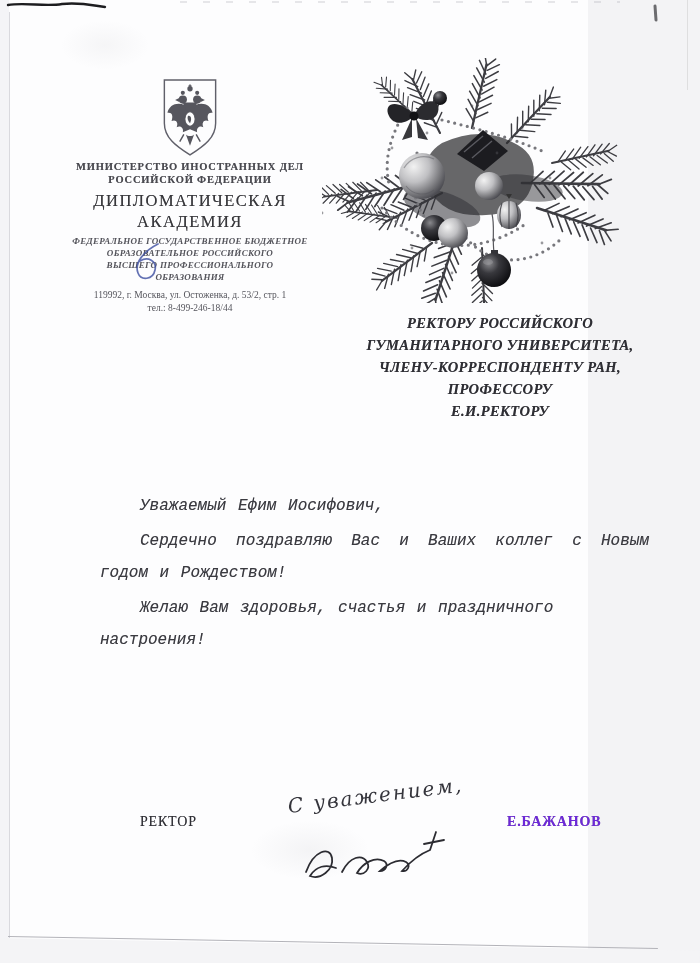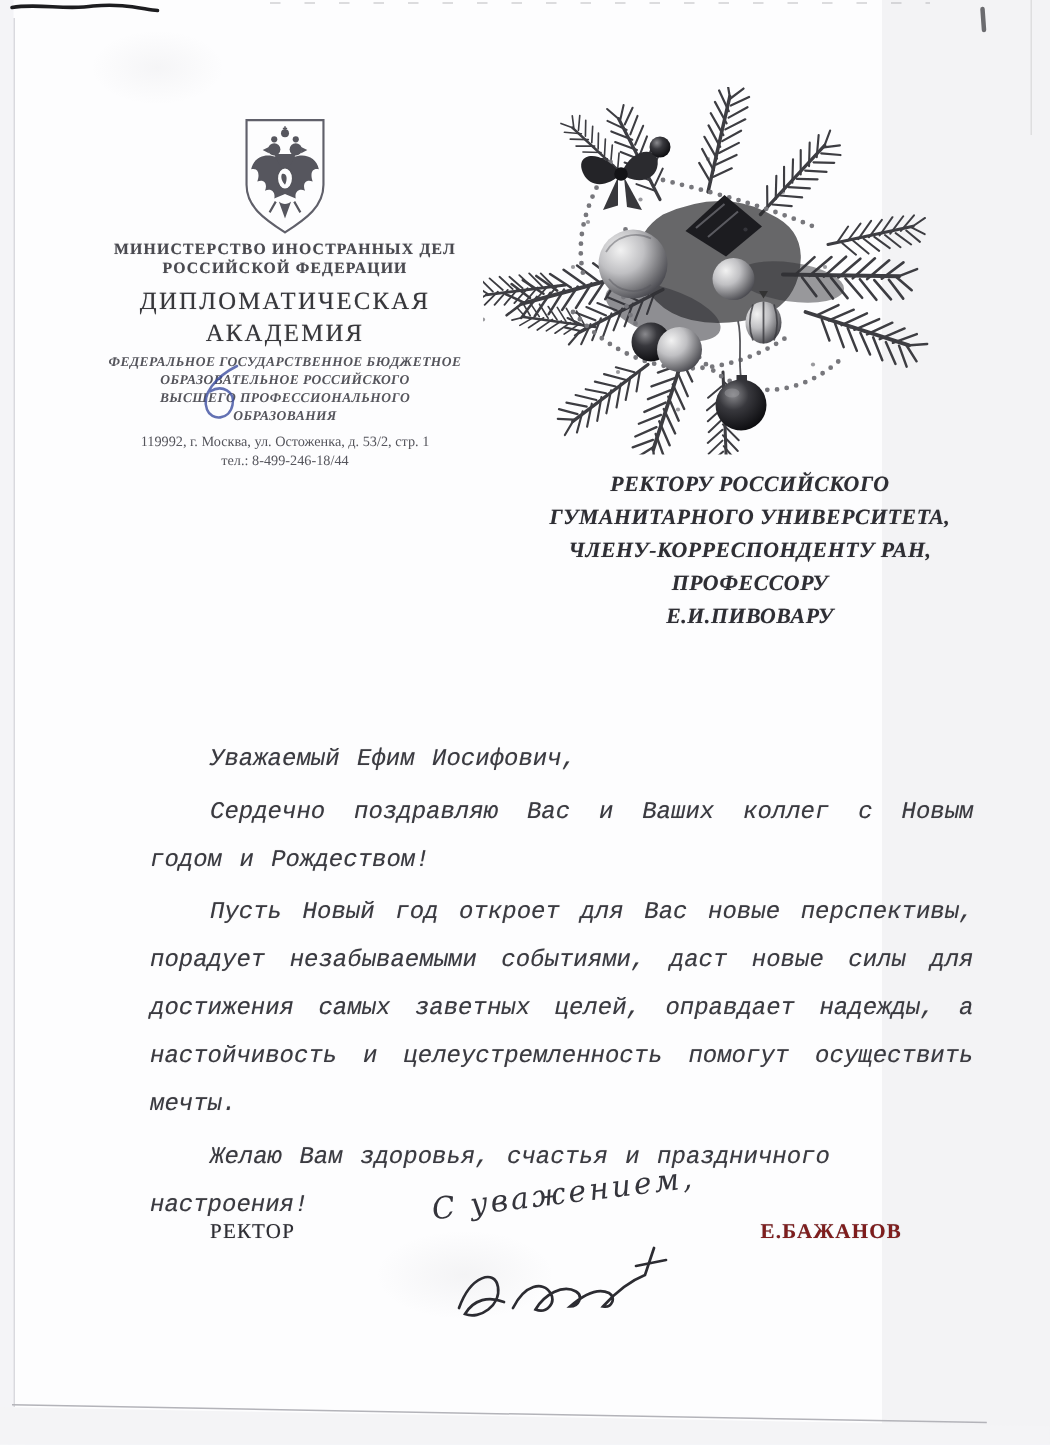--- a/index.html
+++ b/index.html
@@ -25,21 +25,21 @@
   
   .decoration{position:absolute;left:322px;top:58px;}
   
   .recipient{position:absolute;left:335px;top:312px;width:330px;text-align:center;font-size:14.5px;font-weight:bold;font-style:italic;line-height:22px;letter-spacing:.4px;color:#2e2e34;text-shadow:0 0 .5px rgba(46,46,52,.5);}
   
   .body{position:absolute;left:100px;top:490px;width:549px;font-style:italic;font-size:16px;line-height:32px;color:#3a3a40;word-spacing:2px;text-shadow:0 0 .5px rgba(58,58,64,.45);font-family:Liberation Mono, monospace;}
   .body p{margin:0 0 3px 0;text-indent:40px;text-align:justify;}
   .body p.no-just{text-align:left;}
   
   .sign-title{position:absolute;left:140px;top:814px;font-size:14px;font-weight:normal;letter-spacing:.8px;color:#2e2e34;text-shadow:0 0 .5px rgba(46,46,52,.5);}
-  .sign-name{position:absolute;left:507px;top:814px;font-size:14px;font-weight:bold;letter-spacing:.8px;color:#7f1d1d;text-shadow:0 0 .5px rgba(46,46,52,.5);}
+  .sign-name{position:absolute;left:507px;top:814px;font-size:14px;font-weight:bold;letter-spacing:.8px;color:#6d28d9;text-shadow:0 0 .5px rgba(46,46,52,.5);}
   .hand-note{position:absolute;left:288px;top:794px;font-size:20px;font-style:italic;letter-spacing:2px;color:#35353c;transform:rotate(-7deg);transform-origin:left center;font-family:"DejaVu Serif",serif;}
   .flourish{position:absolute;left:292px;top:826px;}
 </style>
 </head>
 <body>
 
 <div class="scan">
   <div class="page">
 
     <div class="edge-left-strip"></div>
@@ -189,27 +189,26 @@
           <circle cx="175" cy="95" r="1.4"></circle>
           <circle cx="220" cy="185" r="1.4"></circle>
       </g>
     </svg>
 
     <div class="recipient">
       <div>РЕКТОРУ РОССИЙСКОГО</div>
       <div>ГУМАНИТАРНОГО УНИВЕРСИТЕТА,</div>
       <div>ЧЛЕНУ-КОРРЕСПОНДЕНТУ РАН,</div>
       <div>ПРОФЕССОРУ</div>
-      <div>Е.И.ПИВОВАРУ</div>
+      <div>Е.И.РЕКТОРУ</div>
     </div>
 
     <main class="body">
       <p class="no-just">Уважаемый Ефим Иосифович,</p>
       <p>Сердечно поздравляю Вас и Ваших коллег с Новым годом и Рождеством!</p>
-      <p>Пусть Новый год откроет для Вас новые перспективы, порадует незабываемыми событиями, даст новые силы для достижения самых заветных целей, оправдает надежды, а настойчивость и целеустремленность помогут осуществить мечты.</p>
       <p class="no-just">Желаю Вам здоровья, счастья и праздничного настроения!</p>
     </main>
 
     <span class="sign-title">РЕКТОР</span>
     <span class="hand-note">С уважением,</span>
     <svg class="flourish" width="170" height="70" viewBox="0 0 170 70">
       <g fill="none" stroke="#2c2c32" stroke-width="1.8" stroke-linecap="round">
         <path d="M14,46 C22,24 38,20 40,32 C42,44 28,54 18,50 C24,40 34,38 44,42"></path>
         <path d="M50,46 C58,30 70,28 75,36 C79,43 72,50 65,47 C71,37 83,30 92,35 C97,38 94,45 88,45 C96,38 106,32 114,36 C119,39 116,46 110,45 C118,36 128,28 138,24 L144,6"></path>
         <path d="M132,18 L152,14"></path>

